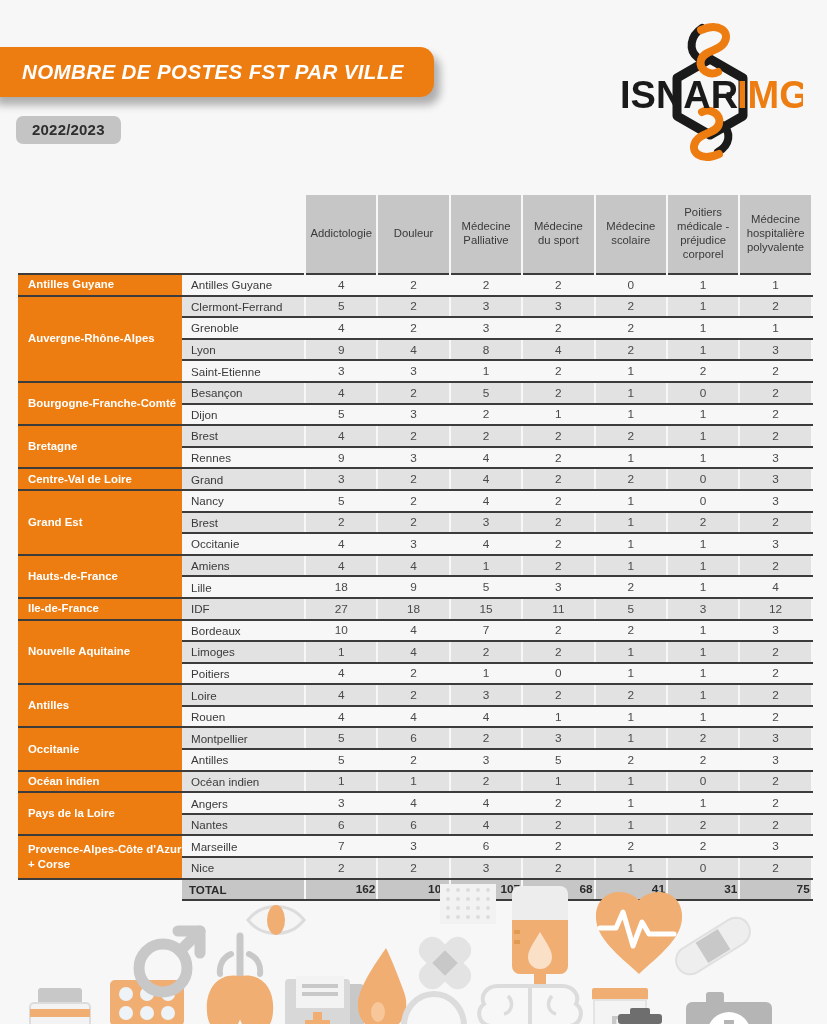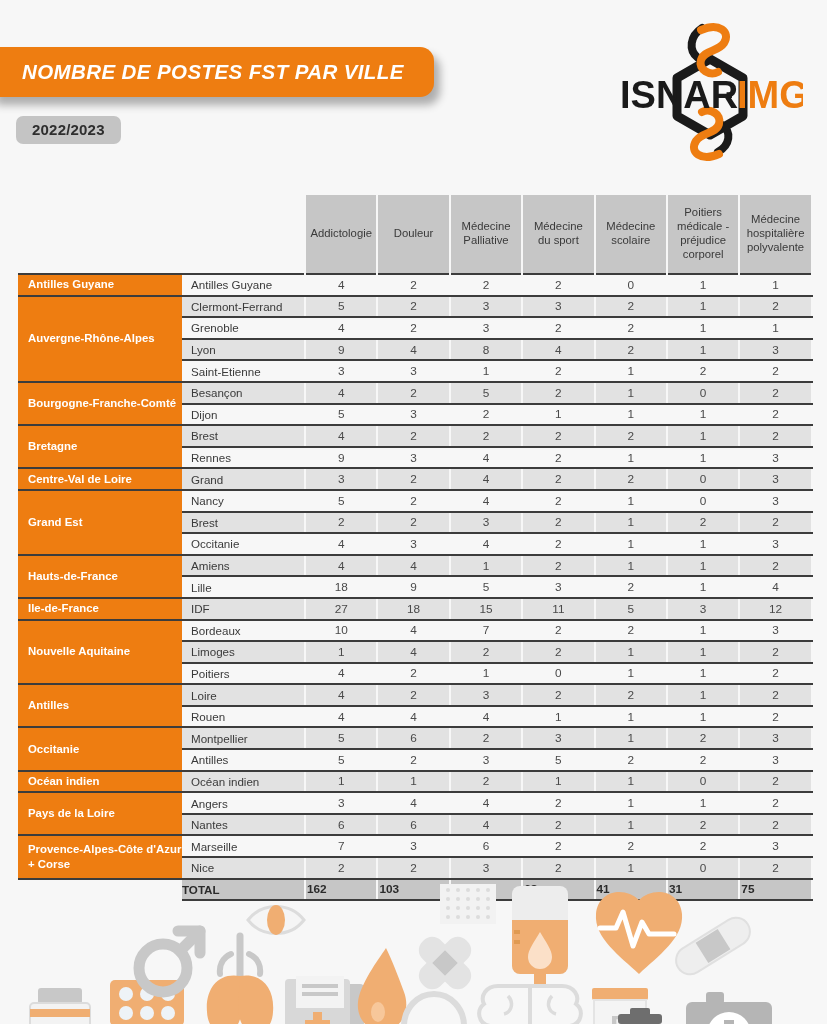--- a/index.html
+++ b/index.html
@@ -112,30 +112,30 @@
   tr.row-odd td.city, tr.row-odd td.num{background:#f7f7f7;}
   tr.row-even td.city, tr.row-even td.num{background:#e2e2e2;}
 
   
   tr.total-row{height:21.6px;}
   td.total-label{
     background:#c6c6c6;
     color:#2b2b2b;
     font-size:11.6px;
     font-weight:bold;
-    padding:2px 0 2px 0;
+    padding:2px 0 2px 7px;
     border-top:2px solid #3c3c3c;
     border-bottom:2px solid #3c3c3c;
   }
   td.total-num{
     background:#c6c6c6;
     color:#2b2b2b;
     font-size:11.8px;
     font-weight:bold;
-    text-align:left;
+    text-align:right;
     border-top:2px solid #3c3c3c;
     border-bottom:2px solid #3c3c3c;
     border-left:2px solid #f7f7f7;
     border-right:2px solid #f7f7f7;
   }
   td.spacer{background:transparent;border:none;}
 
   
   .footer-icons{
     position:absolute;left:0;bottom:0;

